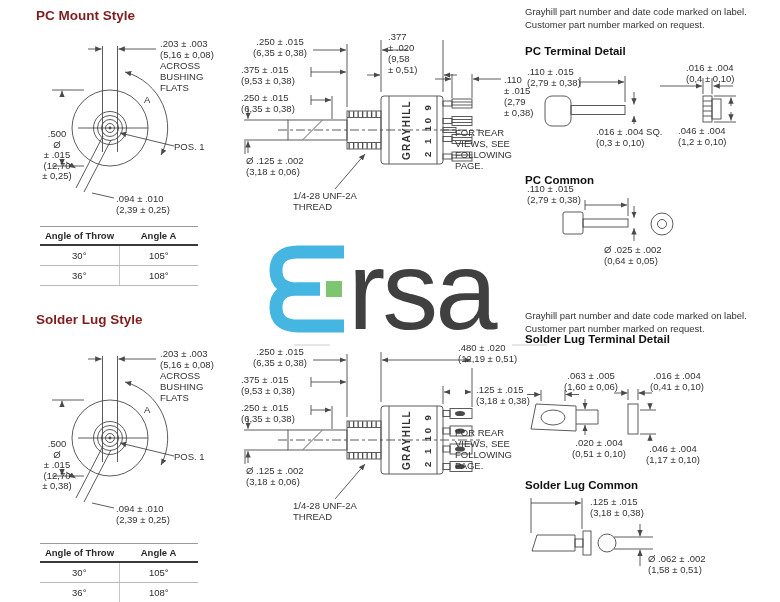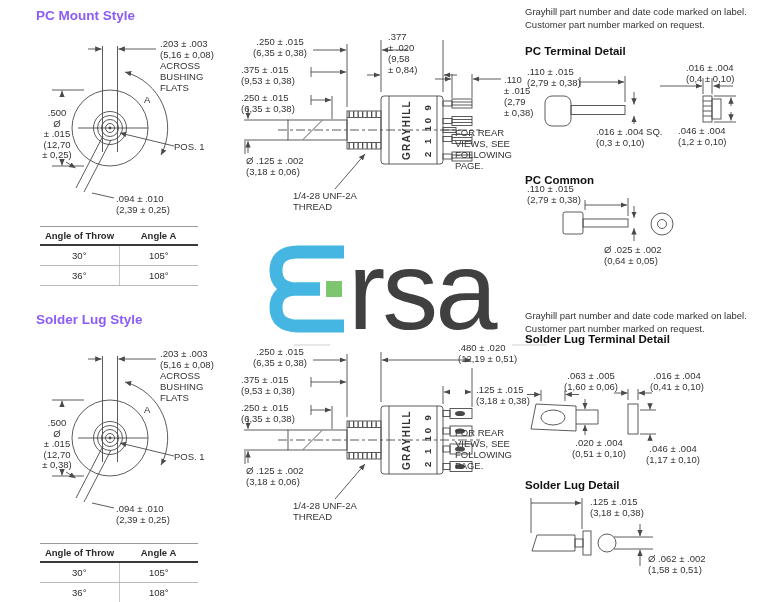--- a/index.html
+++ b/index.html
@@ -1,22 +1,22 @@
 <!DOCTYPE html>
 <html><head>
 <meta charset="utf-8">
 <style>
   html,body{margin:0;padding:0;background:#fff;}
   #page{position:relative;width:780px;height:602px;background:#ffffff;overflow:hidden;
         font-family:"Liberation Sans",sans-serif;color:#2a2a2a;}
   #linework{position:absolute;left:0;top:0;}
   .lbl{position:absolute;font-size:9.5px;line-height:11px;white-space:pre-line;color:#333;}
-  .lh10{line-height:10.5px;}
+  .lh10{line-height:10.5px;margin-top:21px;}
   .center{text-align:center;}
-  .h1{position:absolute;font-size:13.5px;font-weight:bold;color:#8b5cf6;}
+  .h1{position:absolute;font-size:13.5px;font-weight:bold;color:#7f1d1d;}
   .h2{position:absolute;font-size:11.5px;font-weight:bold;color:#111;}
   .note{position:absolute;font-size:9.5px;line-height:12.5px;white-space:pre-line;color:#333;width:250px;}
   .atable{position:absolute;width:158px;}
   .thead{display:flex;height:17px;border-top:1px solid #9a9a9a;border-bottom:2px solid #3a3a3a;}
   .th{flex:1;text-align:center;font-size:9.5px;font-weight:bold;display:flex;align-items:center;justify-content:center;}
   .trow{display:flex;height:19px;border-bottom:1px solid #b8b8b8;justify-content:space-between;}
   .td{flex:1;height:100%;text-align:center;font-size:9.5px;display:flex;align-items:center;justify-content:center;}
   .td.first{border-right:1px solid #c6c6c6;}
   .logo-rsa{position:absolute;left:348px;top:243px;font-size:112px;line-height:95px;letter-spacing:-3px;color:#404040;}
   .logo-sub{position:absolute;left:333px;top:336px;font-size:16px;letter-spacing:7.5px;color:#b4b6b8;}
@@ -294,21 +294,21 @@
 ± 0,25)</div>
   <div class="lbl" style="left:174px;top:141px">POS. 1</div>
   <div class="lbl" style="left:116px;top:193px">.094 ± .010
 (2,39 ± 0,25)</div>
 
   <div class="lbl center" style="left:248px;top:36px;width:64px">.250 ± .015
 (6,35 ± 0,38)</div>
   <div class="lbl" style="left:388px;top:31px">.377
 ± .020
 (9,58
-± 0,84)</div>
+± 0,51)</div>
   <div class="lbl" style="left:241px;top:64px">.375 ± .015
 (9,53 ± 0,38)</div>
   <div class="lbl" style="left:241px;top:92px">.250 ± .015
 (6,35 ± 0,38)</div>
   <div class="lbl" style="left:504px;top:74px">.110
 ± .015
 (2,79
 ± 0,38)</div>
   <div class="lbl" style="left:246px;top:155px">Ø .125 ± .002
 (3,18 ± 0,06)</div>
@@ -402,21 +402,21 @@
   <div class="h2" style="left:525px;top:333px">Solder Lug Terminal Detail</div>
   <div class="lbl center" style="left:556px;top:370px;width:70px">.063 ± .005
 (1,60 ± 0,06)</div>
   <div class="lbl center" style="left:642px;top:370px;width:70px">.016 ± .004
 (0,41 ± 0,10)</div>
   <div class="lbl center" style="left:564px;top:437px;width:70px">.020 ± .004
 (0,51 ± 0,10)</div>
   <div class="lbl center" style="left:638px;top:443px;width:70px">.046 ± .004
 (1,17 ± 0,10)</div>
 
-  <div class="h2" style="left:525px;top:479px">Solder Lug Detail</div>
+  <div class="h2" style="left:525px;top:479px">Solder Lug Common</div>
   <div class="lbl" style="left:590px;top:496px">.125 ± .015
 (3,18 ± 0,38)</div>
   <div class="lbl" style="left:648px;top:553px">Ø .062 ± .002
 (1,58 ± 0,51)</div>
 
   <div class="atable" style="left:40px;top:543px">
     <div class="thead">
       <div class="th">Angle of Throw</div>
       <div class="th">Angle A</div>
     </div>

